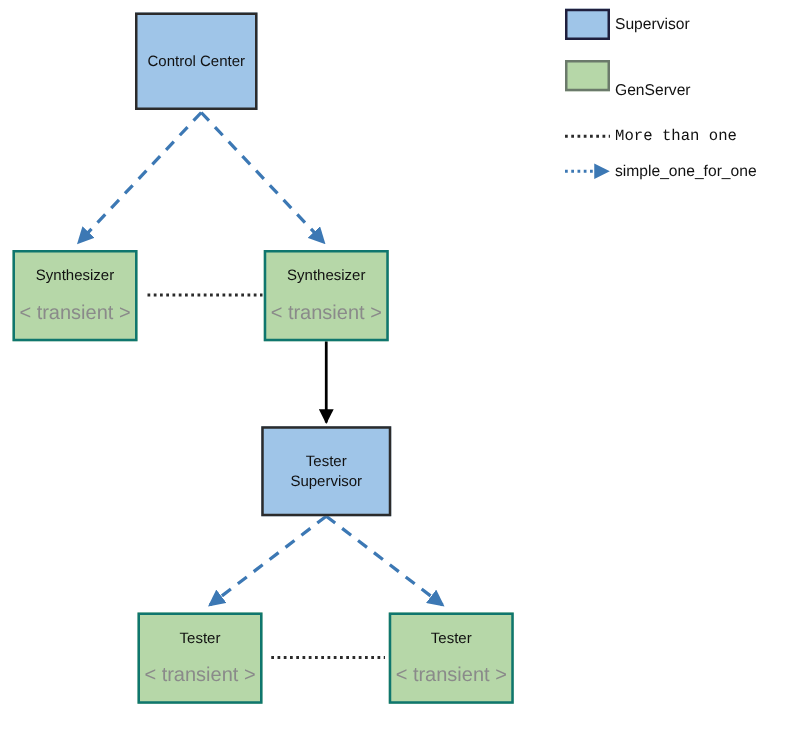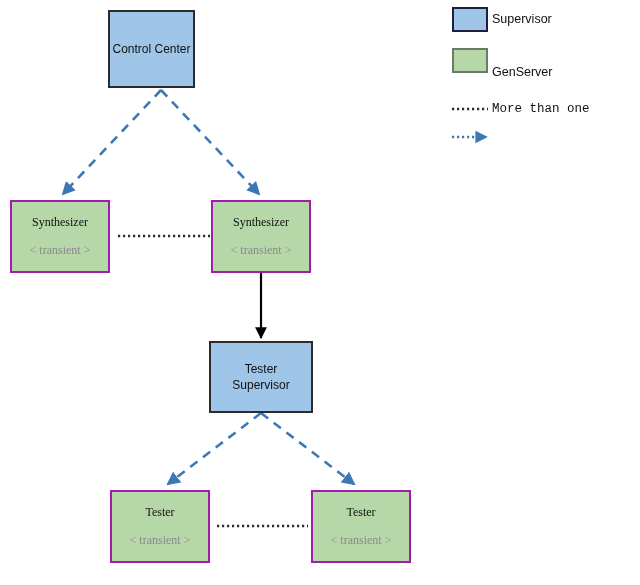--- a/index.html
+++ b/index.html
@@ -29,31 +29,30 @@
     justify-content: center;
     text-align: center;
     line-height: 1.25;
   }
   .node.supervisor {
     background: #9FC5E8;
     border: 2px solid #2b2b2b;
   }
   .node.genserver {
     background: #B6D7A8;
-    border: 2px solid #a21caf;
-    font-family: Liberation Serif, serif;
+    border: 2px solid #0f766e;
   }
   .node-title {
     color: #111111;
     font-size: 12px;
     white-space: pre-line;
   }
   .node-sub {
     color: #8a8a8a;
-    font-size: 12px;
+    font-size: 16px;
     margin-top: 13px;
   }
   .node.two-line .node-title { line-height: 1.35; }
 
   
   #legend {
     position: absolute;
     left: 452px;
     top: 7px;
     width: 184px;
@@ -111,21 +110,21 @@
 
   <line x1="261" y1="413" x2="354" y2="484" stroke="#3C78B4" stroke-width="2.6" stroke-dasharray="9 7" marker-end="url(#arrow-blue)"></line>
 
   <line x1="217" y1="526" x2="308" y2="526" stroke="#2b2b2b" stroke-width="2.4" stroke-dasharray="2.2 2.8" stroke-linecap="butt"></line>
 
   <line x1="452" y1="109" x2="488" y2="109" stroke="#2b2b2b" stroke-width="2.4" stroke-dasharray="2.2 2.8" stroke-linecap="butt"></line>
 
   <line x1="452" y1="137" x2="486" y2="137" stroke="#3C78B4" stroke-width="2.4" stroke-dasharray="2.2 2.8" stroke-linecap="butt" marker-end="url(#arrow-blue)"></line>
 </svg>
 
-<div class="node supervisor" style="left:108px; top:10px; width:87px; height:78px;">
+<div class="node supervisor" style="left:108px; top:10px; width:98px; height:78px;">
   <div class="node-title">Control Center</div>
 </div>
 
 <div class="node genserver" style="left:10px; top:200px; width:100px; height:73px;">
   <div class="node-title">Synthesizer</div>
   <div class="node-sub">&lt; transient &gt;</div>
 </div>
 
 <div class="node genserver" style="left:211px; top:200px; width:100px; height:73px;">
   <div class="node-title">Synthesizer</div>
@@ -153,13 +152,14 @@
   </div>
   <span class="legend-label" style="top:5px;">Supervisor</span>
 
   <div class="legend-row" style="top:41px;">
     <span class="legend-swatch green"></span>
   </div>
   <span class="legend-label" style="top:46px;margin-top:12px;">GenServer</span>
 
   <span class="legend-label" style="top:95px;font-family:Liberation Mono, monospace;">More than one</span>
 
+  <span class="legend-label" style="top:123px;">simple_one_for_one</span>
 </div>
 
 </body></html>

